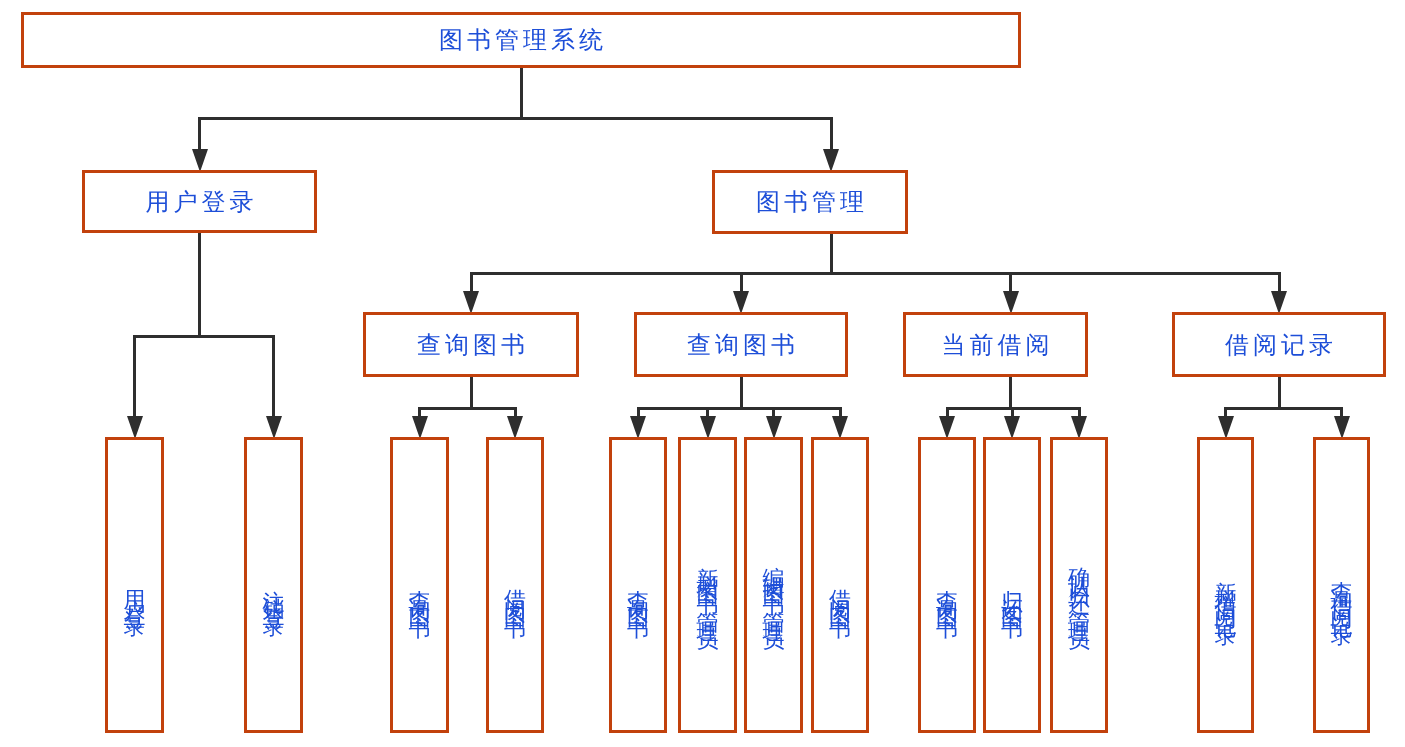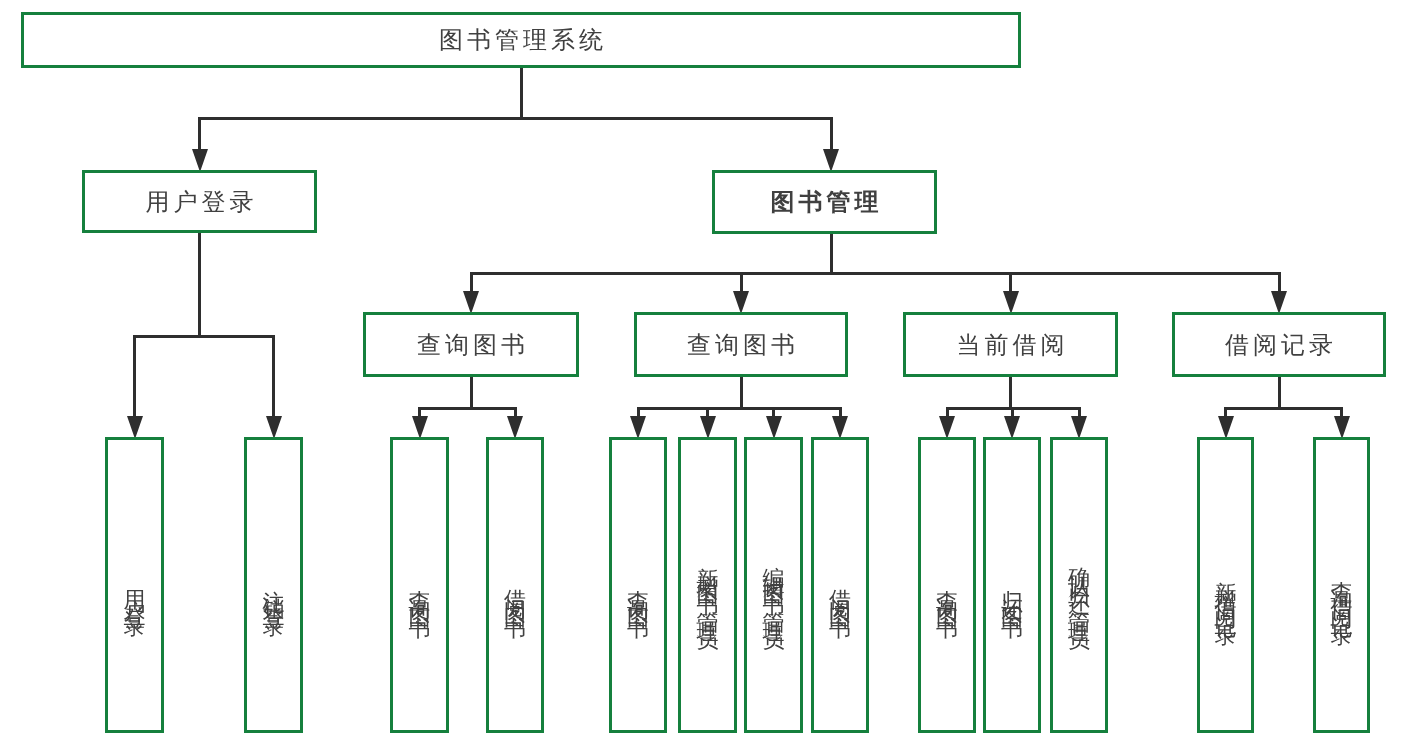--- a/index.html
+++ b/index.html
@@ -12,22 +12,22 @@
     position: relative;
     width: 1405px;
     height: 747px;
     background: #ffffff;
     overflow: hidden;
   }
   .box {
     position: absolute;
     box-sizing: border-box;
     background: #ffffff;
-    border: 3px solid #15803d;
-    color: #404040;
+    border: 3px solid #c2410c;
+    color: #1d4ed8;
     display: flex;
     align-items: center;
     justify-content: center;
     z-index: 2;
     text-align: center;
   }
   .box.h {
     font-size: 24px;
     letter-spacing: 4px;
     padding-left: 4px; 
@@ -120,24 +120,24 @@
     <div class="edge" style="left: 1077.5px; top: 407px; width: 3px; height: 18px;"></div>
     <div class="arrow" style="left: 1071px; top: 416px;"></div>
     <div class="edge" style="left: 1277.5px; top: 375px; width: 3px; height: 35px;"></div>
     <div class="edge" style="left: 1224px; top: 407px; width: 119px; height: 3px;"></div>
     <div class="edge" style="left: 1224px; top: 407px; width: 3px; height: 18px;"></div>
     <div class="arrow" style="left: 1217.5px; top: 416px;"></div>
     <div class="edge" style="left: 1340px; top: 407px; width: 3px; height: 18px;"></div>
     <div class="arrow" style="left: 1333.5px; top: 416px;"></div>
     <div class="box h" style="left: 21px; top: 12px; width: 1000px; height: 56px;">图书管理系统</div>
     <div class="box h" style="left: 82px; top: 170px; width: 235px; height: 63px;">用户登录</div>
-    <div class="box h" style="left: 712px; top: 170px; width: 225px; height: 64px; font-weight: bold;">图书管理</div>
+    <div class="box h" style="left: 712px; top: 170px; width: 196px; height: 64px;">图书管理</div>
     <div class="box h" style="left: 363px; top: 312px; width: 216px; height: 65px;">查询图书</div>
     <div class="box h" style="left: 634px; top: 312px; width: 214px; height: 65px;">查询图书</div>
-    <div class="box h" style="left: 903px; top: 312px; width: 215px; height: 65px;">当前借阅</div>
+    <div class="box h" style="left: 903px; top: 312px; width: 185px; height: 65px;">当前借阅</div>
     <div class="box h" style="left: 1172px; top: 312px; width: 214px; height: 65px;">借阅记录</div>
     <div class="box v" style="left: 105px; top: 437px; width: 59px; height: 296px;">用户登录</div>
     <div class="box v" style="left: 244px; top: 437px; width: 59px; height: 296px;">注销登录</div>
     <div class="box v" style="left: 390px; top: 437px; width: 59px; height: 296px;">查询图书</div>
     <div class="box v" style="left: 486px; top: 437px; width: 58px; height: 296px;">借阅图书</div>
     <div class="box v" style="left: 609px; top: 437px; width: 58px; height: 296px;">查询图书</div>
     <div class="box v" style="left: 678px; top: 437px; width: 59px; height: 296px;">新增图书（管理员）</div>
     <div class="box v" style="left: 744px; top: 437px; width: 59px; height: 296px;">编辑图书（管理员）</div>
     <div class="box v" style="left: 811px; top: 437px; width: 58px; height: 296px;">借阅图书</div>
     <div class="box v" style="left: 918px; top: 437px; width: 58px; height: 296px;">查询图书</div>

